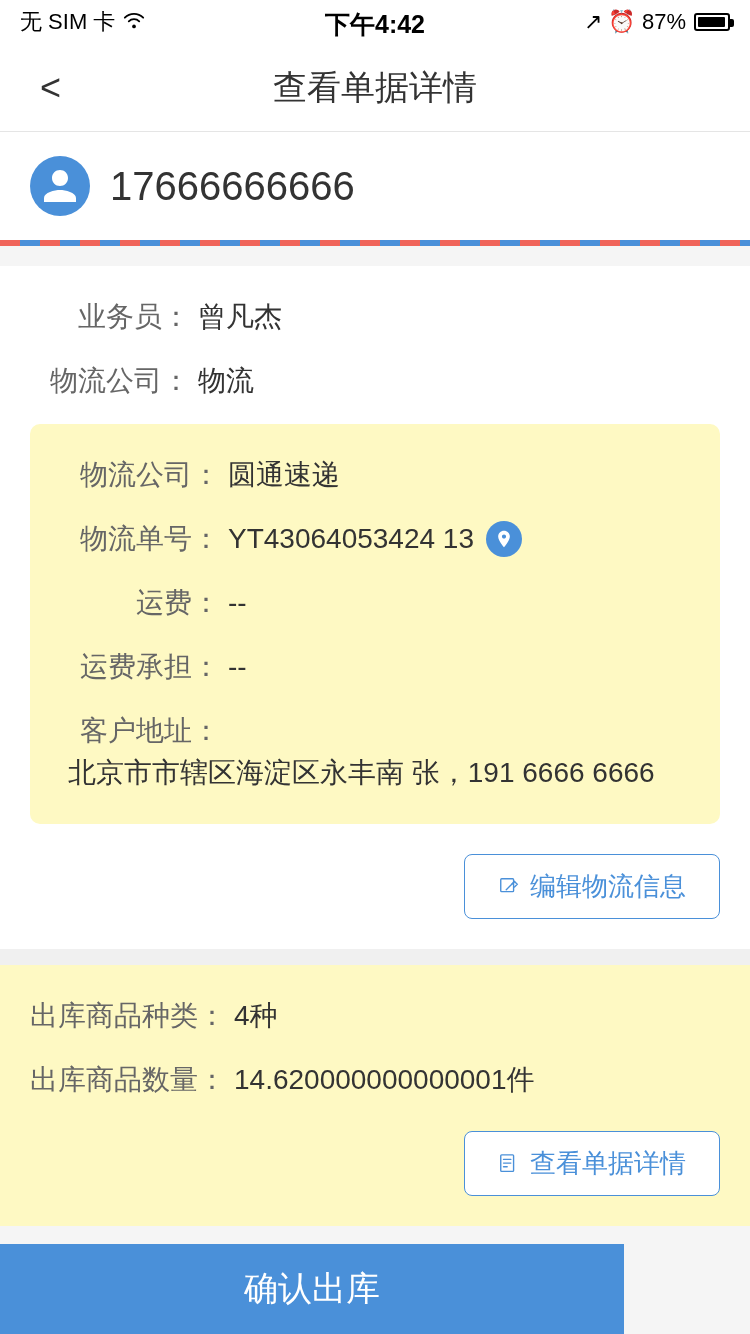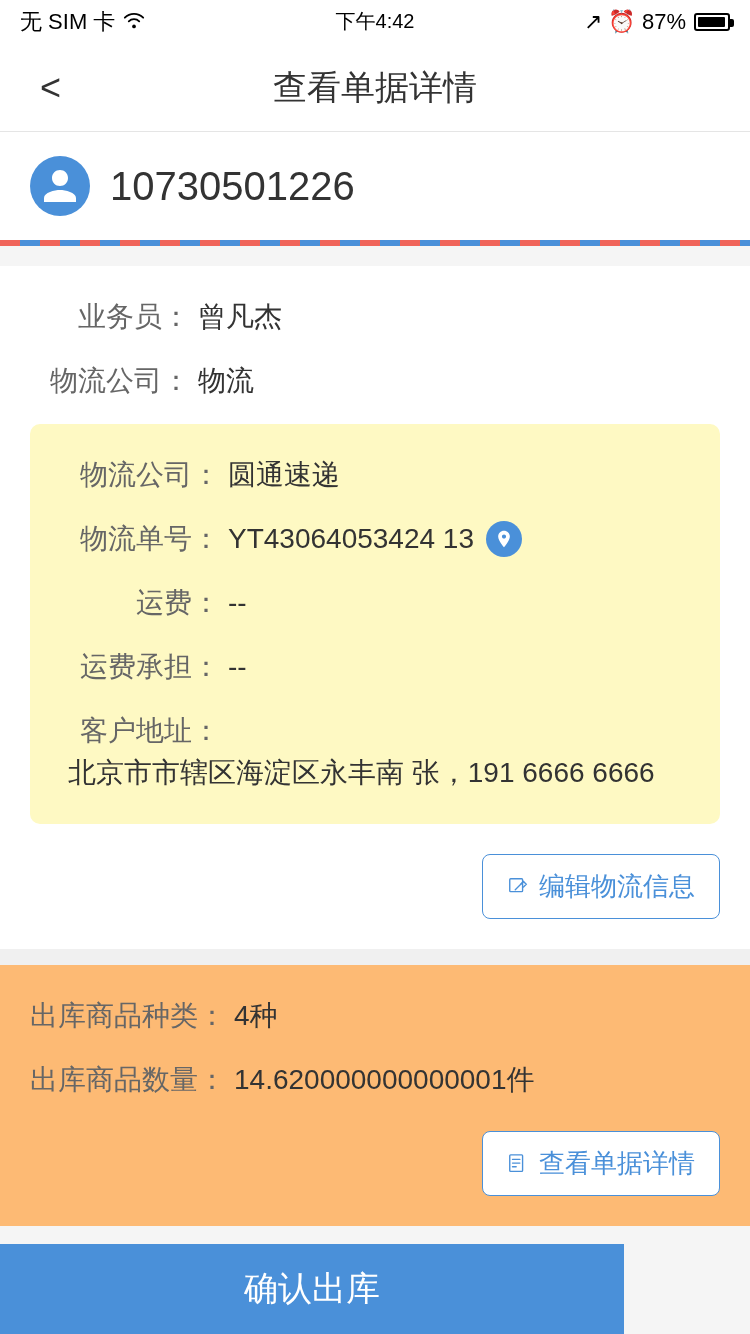--- a/index.html
+++ b/index.html
@@ -27,22 +27,22 @@
       color: #000;
     }
     .status-left {
       display: flex;
       align-items: center;
       gap: 8px;
       font-size: 22px;
       text-align: center;
     }
     .status-center {
-      font-size: 20px;
-      font-weight: 400;
+      font-size: 25px;
+      font-weight: 700;
       position: absolute;
       left: 50%;
       transform: translateX(-50%);
       top: 8px;
     }
     .status-right {
       display: flex;
       align-items: center;
       gap: 6px;
       font-size: 22px;
@@ -227,39 +227,39 @@
     
     .btn-edit-logistics {
       display: flex;
       justify-content: flex-end;
       margin-top: 30px;
     }
     .btn-outline {
       border: 1.5px solid #4a90d9;
       border-radius: 8px;
       color: #4a90d9;
-      padding: 14px 24px;
+      padding: 14px 33px;
       font-size: 26px;
       background: #fff;
       display: flex;
       align-items: center;
       gap: 10px;
       cursor: pointer;
     }
 
     
     .section-divider {
       width: 100%;
       height: 16px;
       background: #f0f0f0;
     }
 
     
     .goods-section {
-      background: #fdba74;
+      background: #fef9c3;
       padding: 30px 30px;
     }
 
     
     .btn-view-details {
       display: flex;
       justify-content: flex-end;
       margin-top: 30px;
     }
 
@@ -319,21 +319,21 @@
     <span class="nav-back">&lt;</span>
     <span class="nav-title">查看单据详情</span>
   </div>
 
   <div class="user-header">
     <div class="user-avatar">
       <svg viewBox="0 0 24 24">
         <path d="M12 12c2.7 0 4.8-2.1 4.8-4.8S14.7 2.4 12 2.4 7.2 4.5 7.2 7.2 9.3 12 12 12zm0 2.4c-3.2 0-9.6 1.6-9.6 4.8v2.4h19.2v-2.4c0-3.2-6.4-4.8-9.6-4.8z"></path>
       </svg>
     </div>
-    <span class="user-phone">10730501226</span>
+    <span class="user-phone">17666666666</span>
   </div>
 
   <div class="dashed-divider"></div>
 
   <div class="section">
     <div class="info-row">
       <span class="info-label">业务员：</span>
       <span class="info-value">曾凡杰</span>
     </div>
     <div class="info-row">

